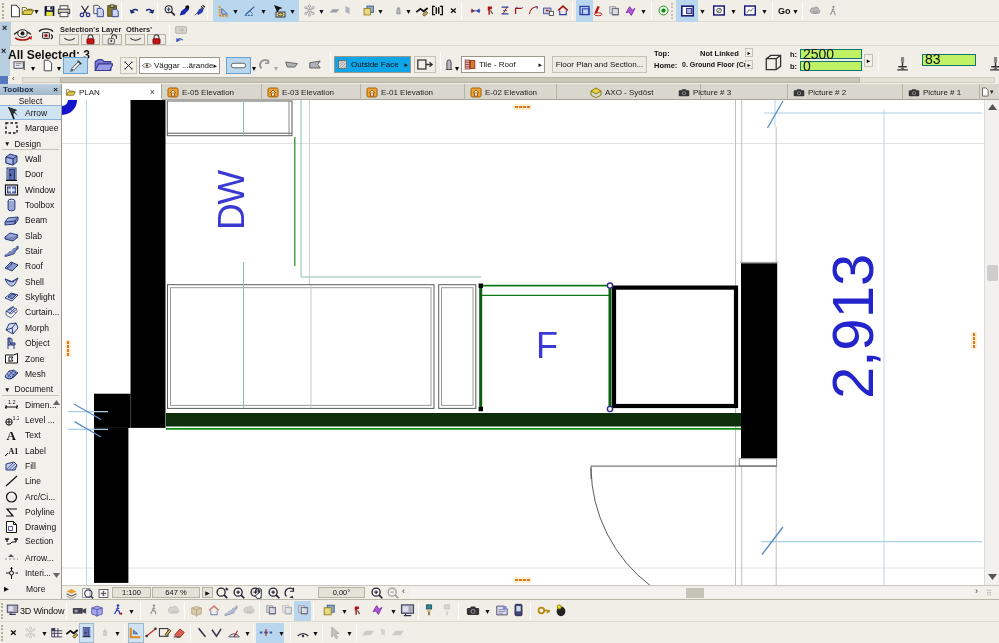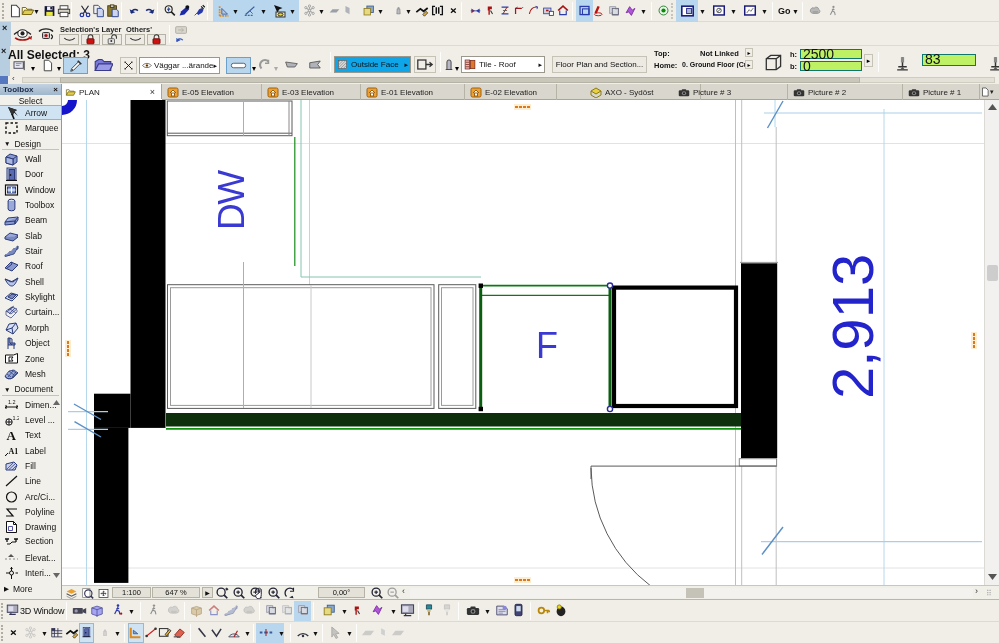--- a/index.html
+++ b/index.html
@@ -1256,33 +1256,33 @@
         </svg>
       </span>
       <span class="tlb">Section</span>
     </div>
 <div class="tr" style="top:466.5px">
       <span class="tic">
         <svg width="15" height="14">
           <use href="#tele"></use>
         </svg>
       </span>
-      <span class="tlb">Elevat...</span>
+      <span class="tlb">Arrow...</span>
     </div>
 <div class="tr" style="top:481.9px">
       <span class="tic">
         <svg width="15" height="14">
           <use href="#tint"></use>
         </svg>
       </span>
       <span class="tlb">Interi...</span>
     </div>
 <div class="tr" style="top:497.2px">
       <span style="margin-left:4px;font-size:6.5px">▶</span>
-      <span style="margin-left:4px">More</span>
+      <span style="margin-left:17px">More</span>
     </div>
 <svg class="abs" style="left:53px;top:316px" width="7" height="5">
       <path d="M3.5 0L7 5H0z" fill="#666"></path>
     </svg>
 <svg class="abs" style="left:53px;top:489px" width="7" height="5">
       <path d="M3.5 5L7 0H0z" fill="#666"></path>
     </svg>
 </div>
 
 <div class="abs" id="cv" style="left:62px;top:100px;width:922px;height:485px;background:#fff;overflow:hidden">

